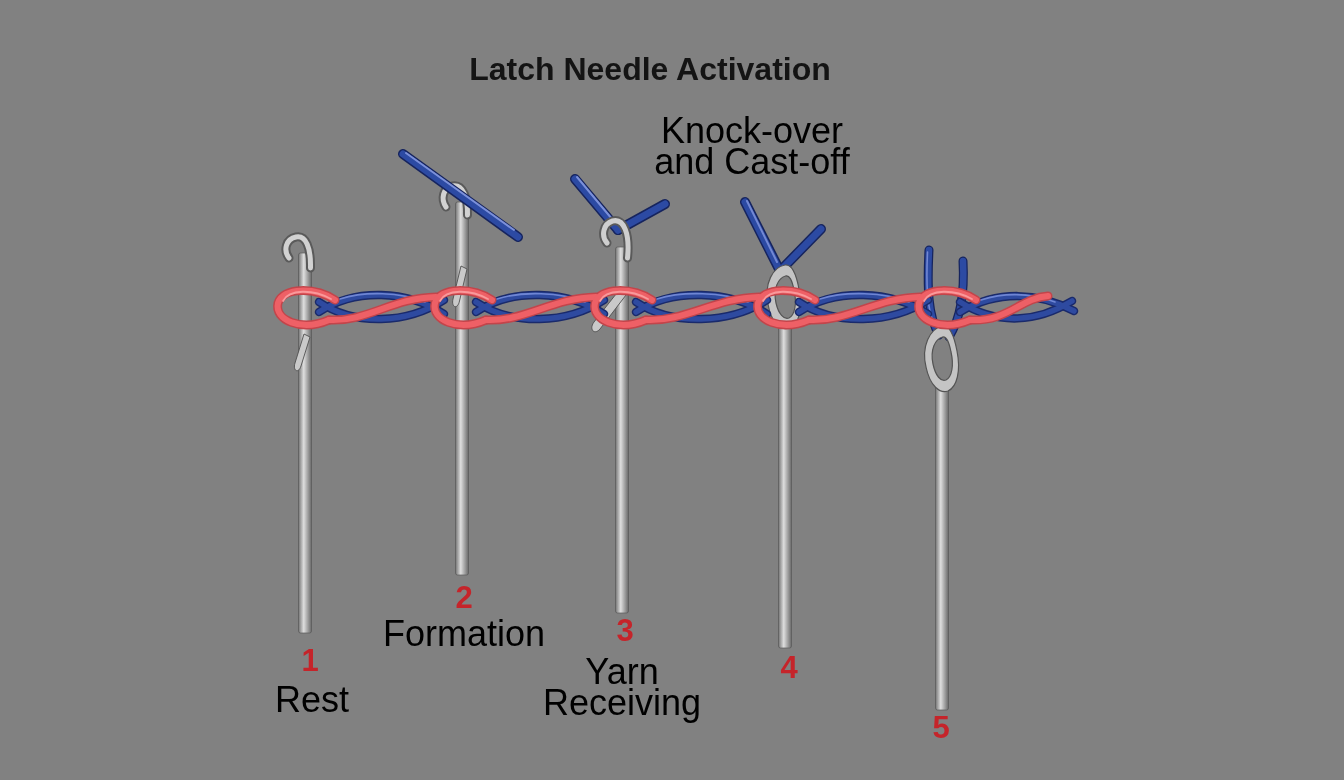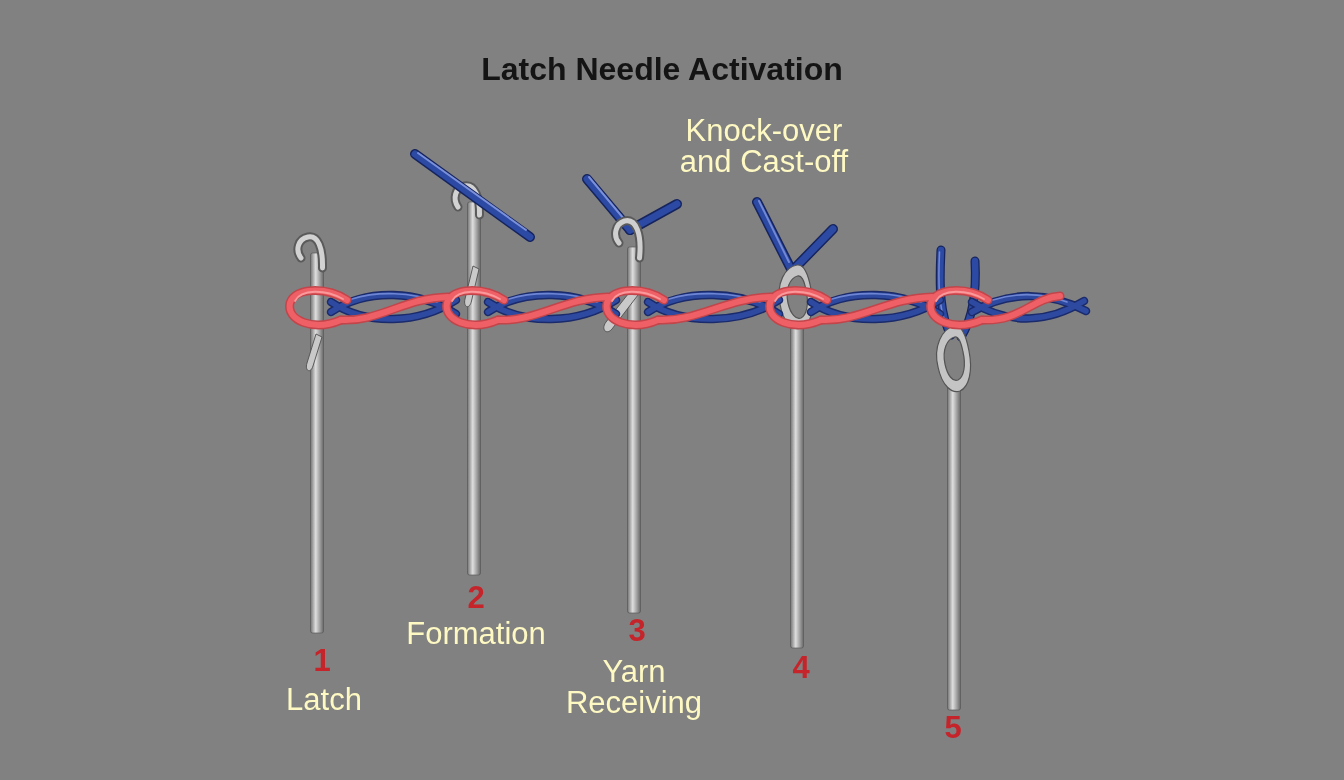--- a/index.html
+++ b/index.html
@@ -1,24 +1,24 @@
 <!DOCTYPE html>
 <html><head>
 <meta charset="utf-8">
 <style>
   html,body{margin:0;padding:0;}
   body{
     width:1344px;height:780px;position:relative;overflow:hidden;
     background:#818181;
     font-family:"Liberation Sans","DejaVu Sans",sans-serif;
   }
-  .stage{position:absolute;inset:0;margin-left:12px;}
+  .stage{position:absolute;inset:0;}
   svg.diagram{position:absolute;left:0;top:0;}
   .txt{position:absolute;transform:translateX(-50%);text-align:center;
-       color:#fef9c3;white-space:pre-line;line-height:31px;font-size:31px;}
+       color:#000000;white-space:pre-line;line-height:31px;font-size:36px;}
   .title{left:650px;top:52px;font-size:32px;font-weight:bold;line-height:34px;color:#141414;}
   .stage-num{font-size:31px;font-weight:bold;color:#c5242a;line-height:33px;}
   .num-1{left:310px;top:644px;}
   .num-2{left:464px;top:581px;}
   .num-3{left:625px;top:614px;}
   .num-4{left:789px;top:651px;}
   .num-5{left:941px;top:711px;}
   .lbl-1{left:312px;top:684px;}
   .lbl-2{left:464px;top:618px;}
   .lbl-3{left:622px;top:656px;}
@@ -168,17 +168,17 @@
 
   <div class="txt lbl-4">Knock-over
 and Cast-off</div>
 
   <div class="txt stage-num num-1">1</div>
   <div class="txt stage-num num-2">2</div>
   <div class="txt stage-num num-3">3</div>
   <div class="txt stage-num num-4">4</div>
   <div class="txt stage-num num-5">5</div>
 
-  <div class="txt lbl-1">Latch</div>
+  <div class="txt lbl-1">Rest</div>
   <div class="txt lbl-2">Formation</div>
   <div class="txt lbl-3">Yarn
 Receiving</div>
 </div>
 
 </body></html>

